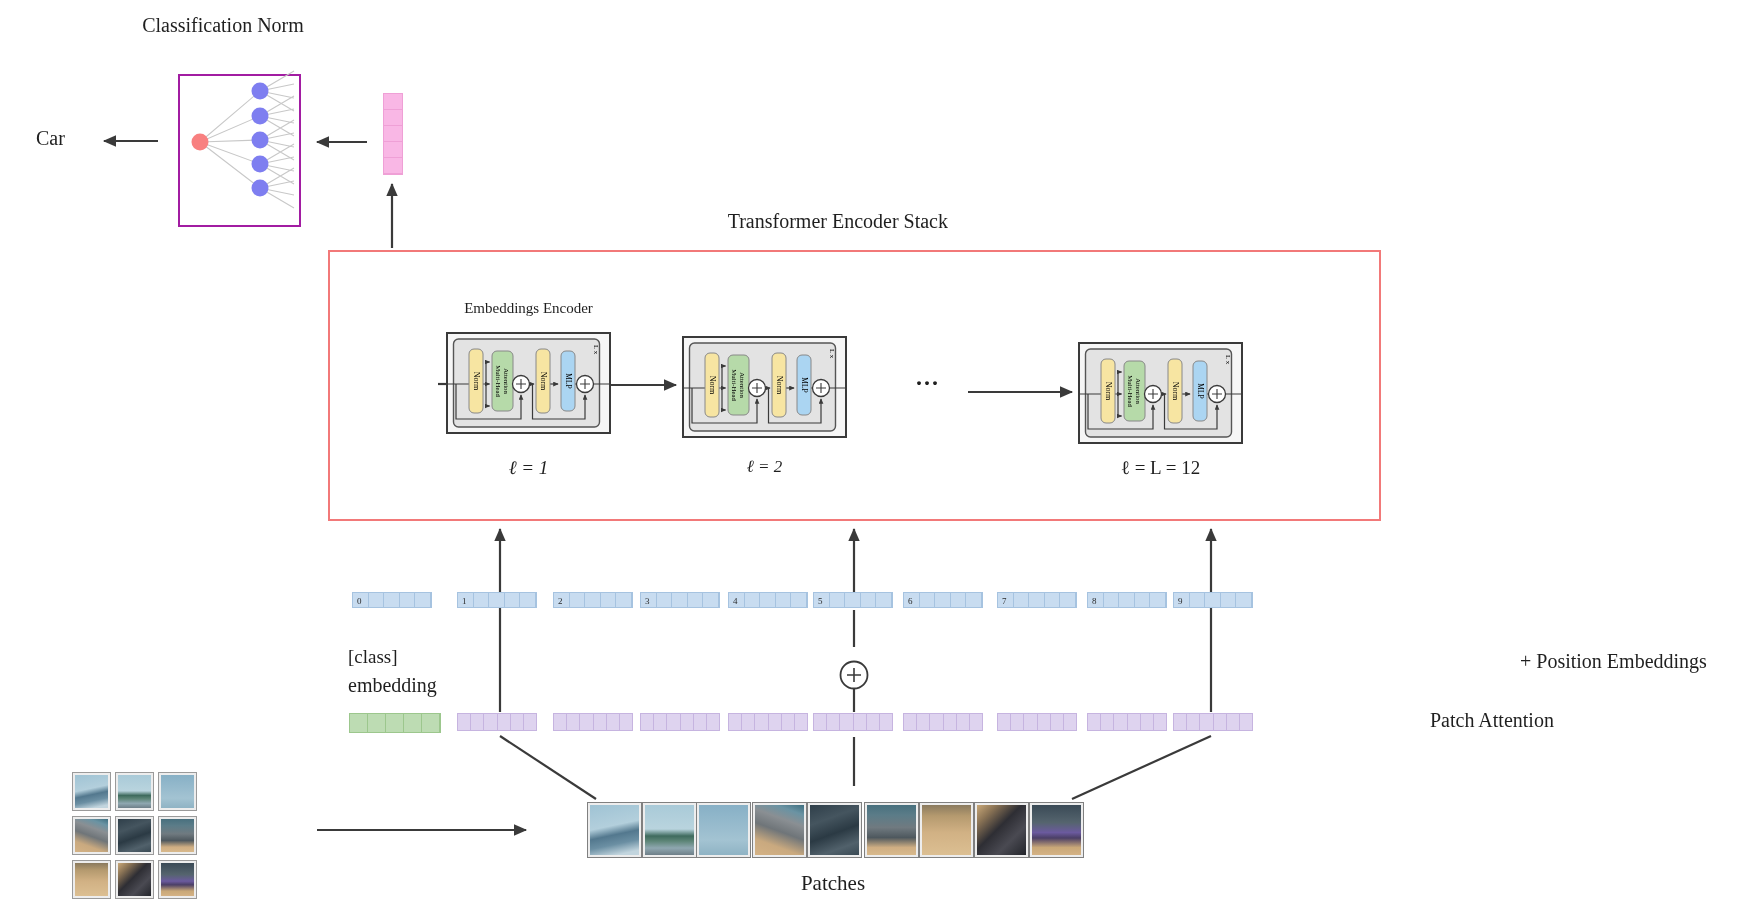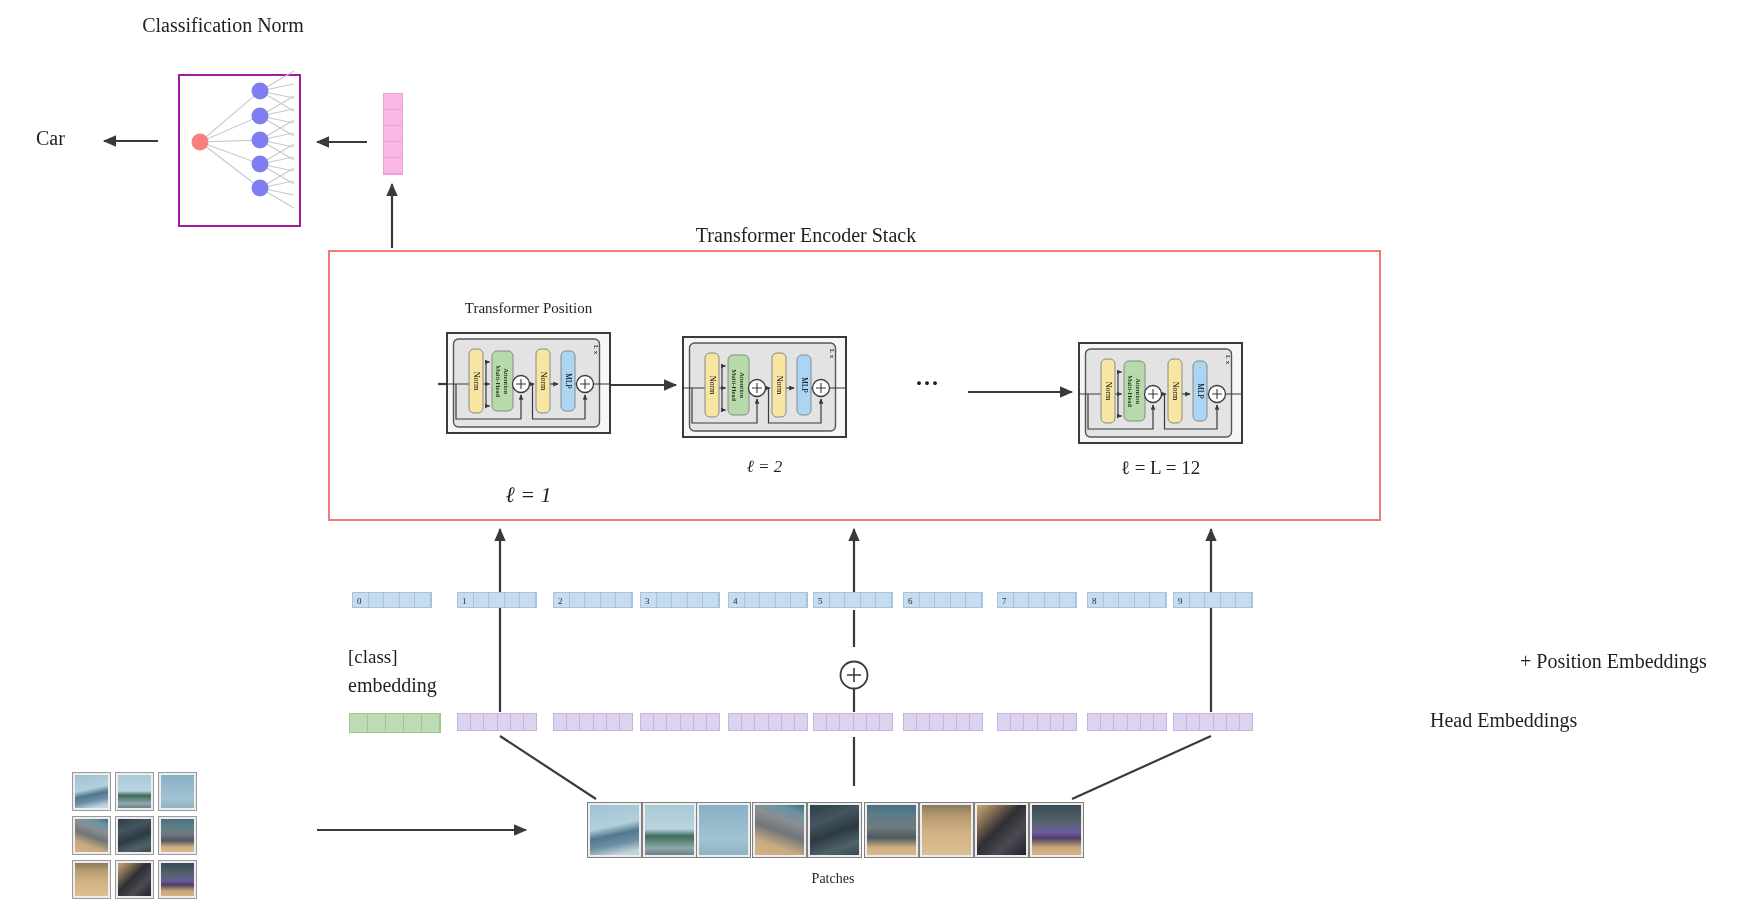--- a/index.html
+++ b/index.html
@@ -37,31 +37,31 @@
   .pa8{background:linear-gradient(135deg,#c9a878 0%,#8a7355 20%,#2e2e34 45%,#4a4a52 70%,#23252b 100%);}
   .pa9{background:linear-gradient(180deg,#3a4a56 0%,#55646e 35%,#6b5a9e 55%,#4b3f66 66%,#c9a878 85%,#d4b285 100%);}
   .enc{position:absolute;z-index:6;}
   svg text{font-family:"Liberation Serif","DejaVu Serif",serif;}
 </style>
 </head>
 <body>
 
 <div class="lbl ctr" style="left:123px;top:14px;width:200px;font-size:20px;">Classification Norm</div>
 <div class="lbl" style="left:36px;top:127px;font-size:20px;">Car</div>
-<div class="lbl ctr" style="left:664px;top:224px;width:284px;font-size:20px;">Transformer  Encoder Stack</div>
-<div class="lbl ctr" style="left:446px;top:300px;width:165px;font-size:15px;">Transformer Position</div>
-<div class="lbl ctr" style="left:446px;top:482px;width:165px;font-size:22px;font-style:italic;">ℓ = 1</div>
+<div class="lbl ctr" style="left:664px;top:210px;width:284px;font-size:20px;text-align:right;">Transformer  Encoder Stack</div>
+<div class="lbl ctr" style="left:446px;top:300px;width:165px;font-size:15px;">Embeddings Encoder</div>
+<div class="lbl ctr" style="left:446px;top:457px;width:165px;font-size:19px;font-style:italic;">ℓ = 1</div>
 <div class="lbl ctr" style="left:682px;top:457px;width:165px;font-size:17px;font-style:italic;">ℓ = 2</div>
 <div class="lbl ctr" style="left:1078px;top:457px;width:165px;font-size:19px;">ℓ = L = 12</div>
 <div class="lbl ctr" style="left:900px;top:364px;width:56px;font-size:24px;font-weight:bold;letter-spacing:2px;">...</div>
 <div class="lbl" style="left:348px;top:646px;font-size:19px;">[class]</div>
 <div class="lbl" style="left:348px;top:674px;font-size:20px;">embedding</div>
 <div class="lbl" style="left:1520px;top:650px;font-size:20px;">+ Position Embeddings</div>
-<div class="lbl" style="left:1430px;top:709px;font-size:20px;">Head Embeddings</div>
-<div class="lbl ctr" style="left:738px;top:871px;width:190px;font-size:14px;">Patches</div>
+<div class="lbl" style="left:1430px;top:709px;font-size:20px;">Patch Attention</div>
+<div class="lbl ctr" style="left:738px;top:871px;width:190px;font-size:21px;">Patches</div>
 
 <div class="abs head-box"></div>
 <div class="abs stack-box"></div>
 
 <svg class="abs" style="left:0;top:0;z-index:2;" width="1746" height="917" viewBox="0 0 1746 917">
   <defs>
     <marker id="ah" markerWidth="6.5" markerHeight="6" refX="5.5" refY="2.6" orient="auto">
       <path d="M0,0 L6,2.6 L0,5.2 z" fill="#3a3a3a"></path>
     </marker>
   </defs>

